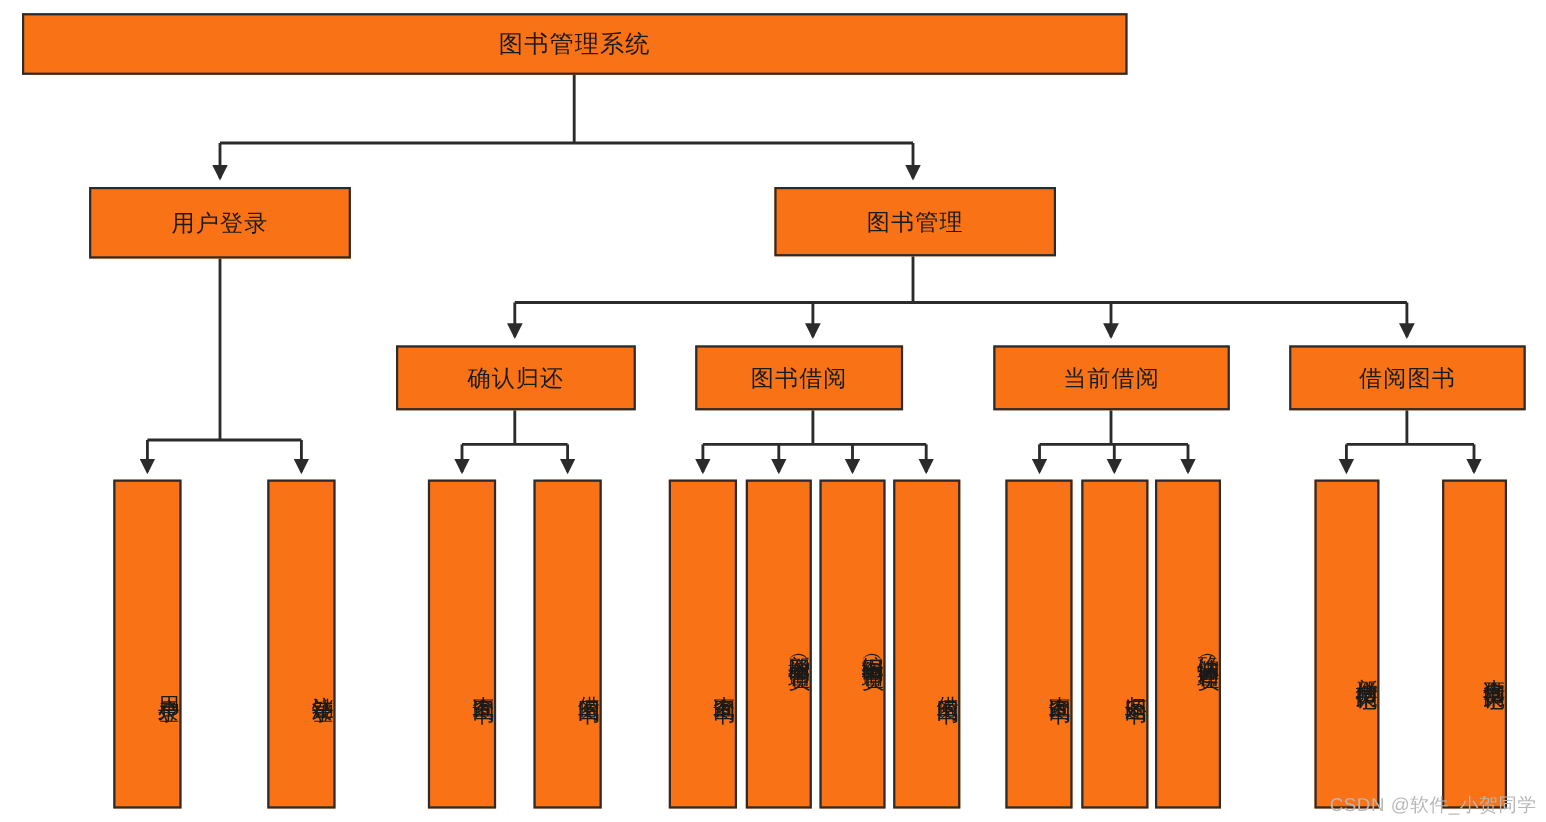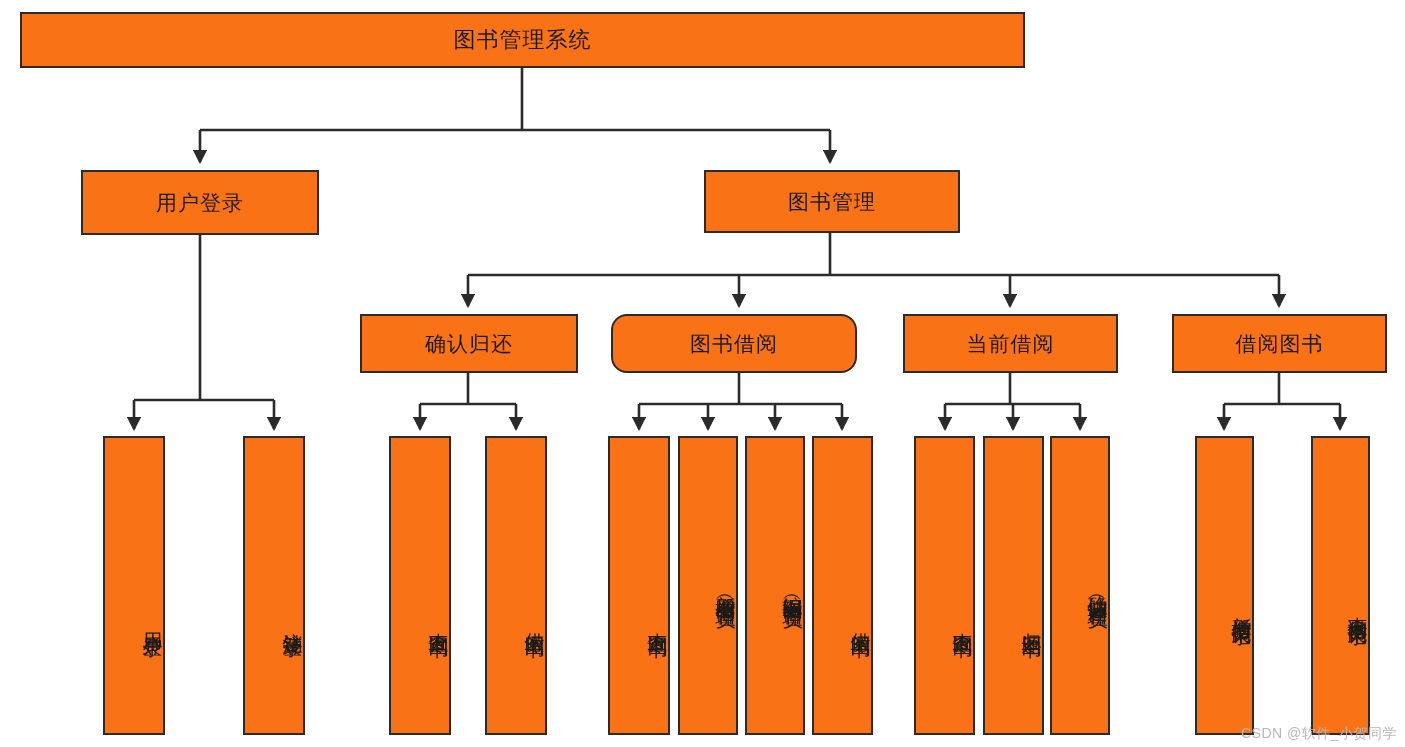--- a/index.html
+++ b/index.html
@@ -55,21 +55,21 @@
   .node.vert span {
     display: block;
   }
   #root-node {
     font-size: 22px;
   }
   #watermark {
     position: absolute;
     right: 8px;
     bottom: 4px;
-    font-size: 14px;
+    font-size: 17px;
     color: #b8b8b8;
     white-space: nowrap;
     letter-spacing: 0.5px;
   }
 </style>
 </head>
 <body>
 
 <div id="canvas">
 
@@ -130,21 +130,21 @@
   <div class="node horiz" style="left:81px; top:170px; width:238px; height:65px;">
     <span>用户登录</span>
   </div>
   <div class="node horiz" style="left:704px; top:170px; width:256px; height:63px;">
     <span>图书管理</span>
   </div>
 
   <div class="node horiz" style="left:360px; top:314px; width:218px; height:59px;">
     <span>确认归还</span>
   </div>
-  <div class="node horiz" style="left:611px; top:314px; width:246px; height:59px;border-radius:16px;">
+  <div class="node horiz" style="left:632px; top:314px; width:189px; height:59px;">
     <span>图书借阅</span>
   </div>
   <div class="node horiz" style="left:903px; top:314px; width:215px; height:59px;">
     <span>当前借阅</span>
   </div>
   <div class="node horiz" style="left:1172px; top:314px; width:215px; height:59px;">
     <span>借阅图书</span>
   </div>
 
   <div class="node vert" style="left:103px; top:436px; width:62px; height:299px; padding-top:70px;">

